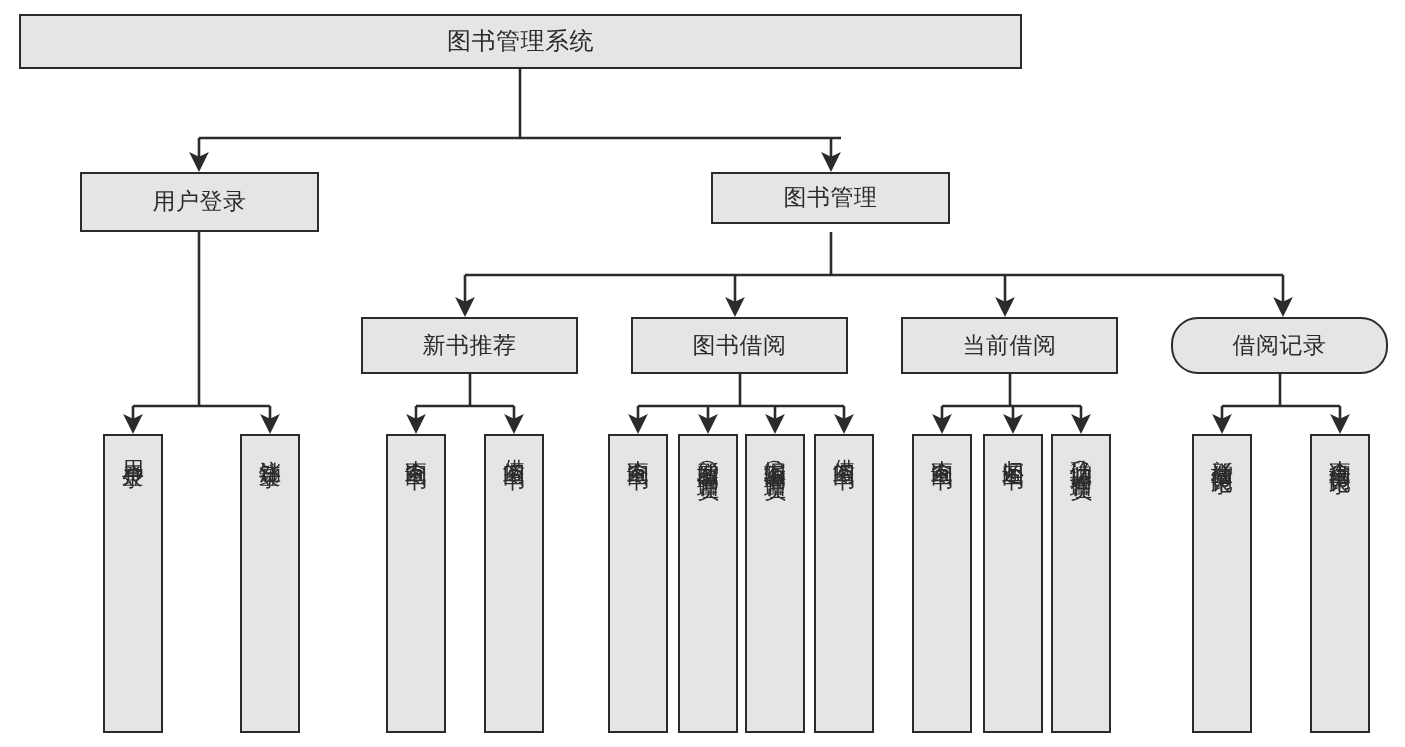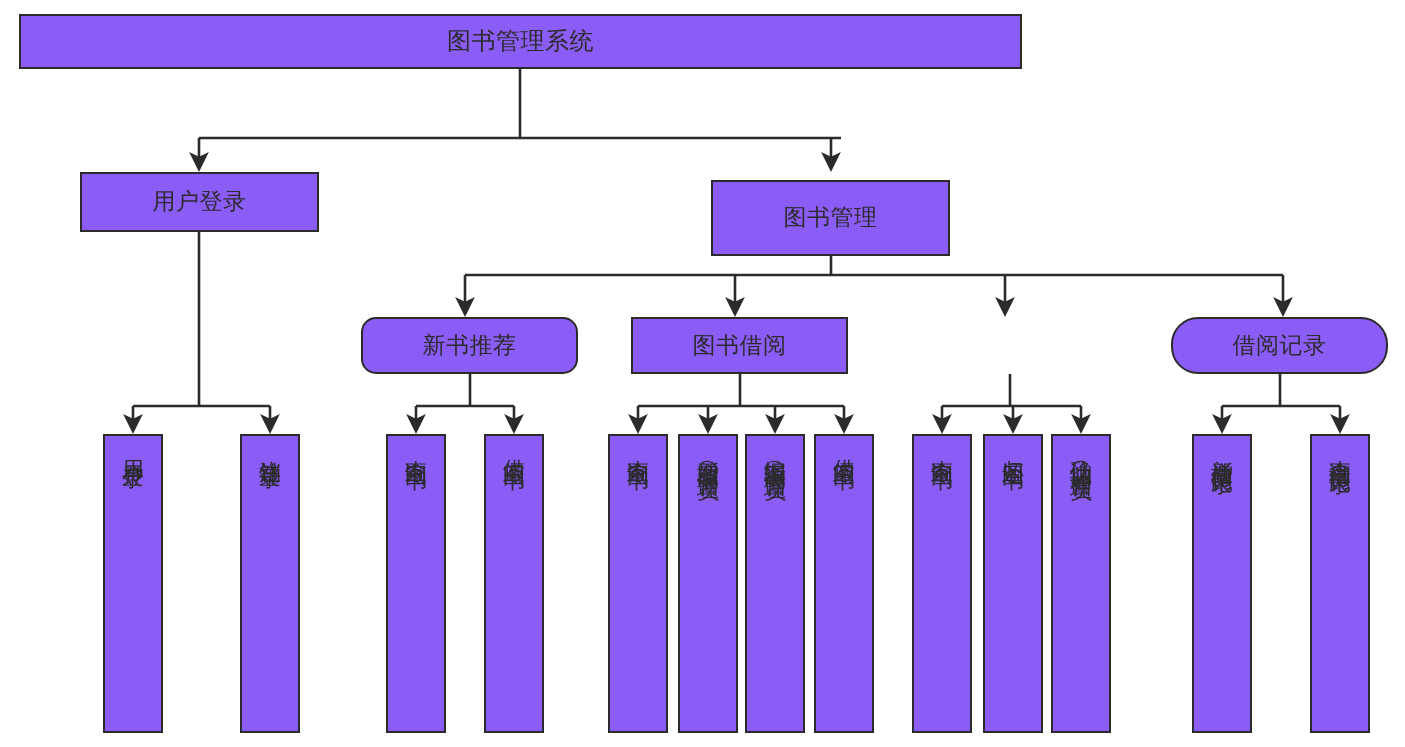--- a/index.html
+++ b/index.html
@@ -23,21 +23,21 @@
     position: absolute;
     left: 0;
     top: 0;
     width: 1405px;
     height: 747px;
     pointer-events: none;
   }
   .node {
     position: absolute;
     box-sizing: border-box;
-    background: #8b5cf6;
+    background: #e5e5e5;
     border: 2px solid #2b2b2b;
     display: flex;
     align-items: center;
     justify-content: center;
     z-index: 2;
   }
   .node .label {
     color: #2b2b2b;
     letter-spacing: 0.5px;
     line-height: 1.18;
@@ -126,30 +126,33 @@
     </g>
   </svg>
 
   <div class="node root horiz" style="left:19px;top:14px;width:1003px;height:55px;">
     <span class="label">图书管理系统</span>
   </div>
 
   <div class="node horiz" style="left:80px;top:172px;width:239px;height:60px;">
     <span class="label">用户登录</span>
   </div>
-  <div class="node horiz" style="left:711px;top:180px;width:239px;height:76px;">
+  <div class="node horiz" style="left:711px;top:172px;width:239px;height:52px;">
     <span class="label">图书管理</span>
   </div>
 
-  <div class="node horiz" style="left:361px;top:317px;width:217px;height:57px;border-radius:15px;">
+  <div class="node horiz" style="left:361px;top:317px;width:217px;height:57px;">
     <span class="label">新书推荐</span>
   </div>
   <div class="node horiz" style="left:631px;top:317px;width:217px;height:57px;">
     <span class="label">图书借阅</span>
   </div>
+  <div class="node horiz" style="left:901px;top:317px;width:217px;height:57px;">
+    <span class="label">当前借阅</span>
+  </div>
   <div class="node horiz" style="left:1171px;top:317px;width:217px;height:57px;border-radius:27px;">
     <span class="label">借阅记录</span>
   </div>
 
   <div class="node vert" style="left:103px;top:434px;width:60px;height:299px;">
     <span class="label">用户登录</span>
   </div>
   <div class="node vert" style="left:240px;top:434px;width:60px;height:299px;">
     <span class="label">注销登录</span>
   </div>

